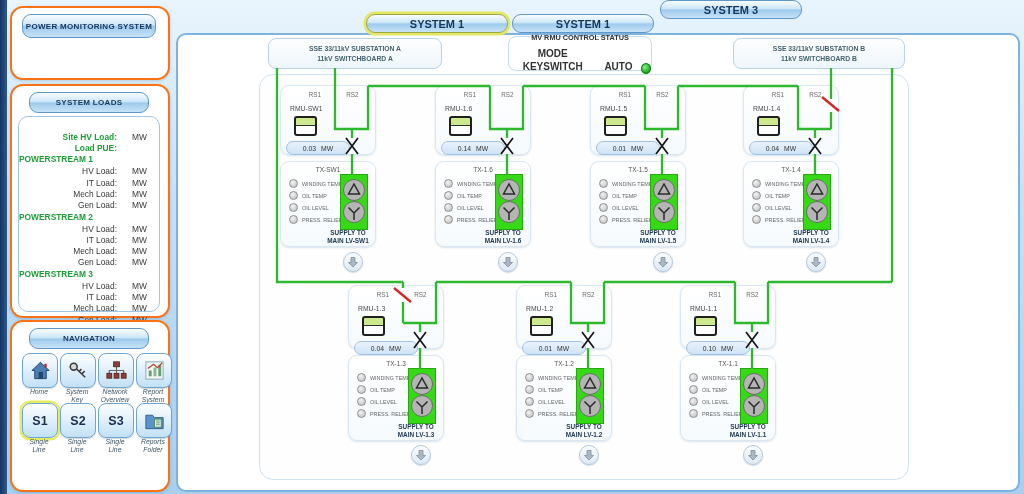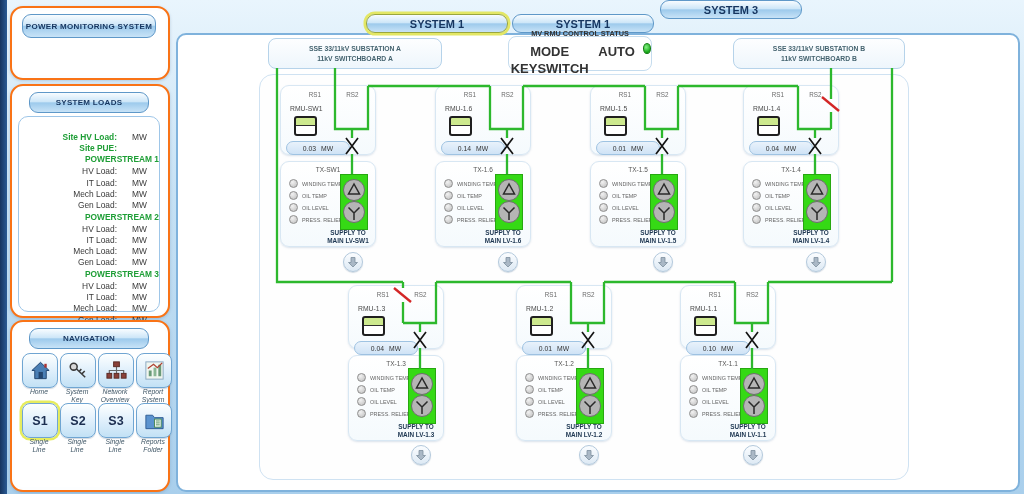--- a/index.html
+++ b/index.html
@@ -53,50 +53,50 @@
   .arrow-btn{position:absolute;width:18px;height:18px;border-radius:50%;border:1px solid #b3c9dc;
     background:linear-gradient(180deg,#fbfdff,#dde9f4);display:flex;align-items:center;justify-content:center;
     box-shadow:0 1px 1px rgba(100,130,160,.3);cursor:pointer;}
   .wires{position:absolute;left:0;top:0;width:1024px;height:494px;pointer-events:none;}
   .load-box{position:absolute;left:6px;top:30px;width:142px;height:196px;border:1.5px solid #9ec6e8;border-radius:10px;
     background:#fff;padding-top:14px;box-sizing:border-box;}
   .load-row{display:flex;height:11.2px;align-items:center;font-size:8.4px;color:#3a3a3a;}
   .load-row .ll{flex:0 0 98px;text-align:right;}
   .load-row .lu{flex:1;text-align:right;padding-right:12px;}
   .load-row.green .ll{color:#1e9e36;font-weight:bold;}
-  .stream-title{height:12.5px;text-align:right;font-size:8.4px;font-weight:bold;color:#1e9e36;line-height:12.5px;}
+  .stream-title{height:12.5px;text-align:left;font-size:8.4px;font-weight:bold;color:#1e9e36;line-height:12.5px;}
   .nav-btn{position:absolute;width:34px;height:33px;border-radius:8px;border:1.5px solid #6fa5d2;cursor:pointer;
     background:linear-gradient(180deg,#fdffff,#ddeefb 55%,#c2e1f5);display:flex;align-items:center;justify-content:center;
     box-shadow:0 1px 1px rgba(90,120,150,.3);}
   .nav-btn.active{box-shadow:0 0 0 2.5px #e6ec5f;}
   .nav-btn .s-label{font-size:12.5px;font-weight:bold;color:#1c2e50;}
   .nav-label{position:absolute;width:44px;text-align:center;font-style:italic;font-size:6.8px;color:#3f5666;line-height:1.25;}
   .led{width:9px;height:9px;border-radius:50%;border:1px solid #0c7a0c;display:inline-block;
     background:radial-gradient(circle at 35% 35%,#85f285,#14a514 75%);}
   .ctl-line1{font-size:7.3px;font-weight:bold;color:#333;}
-  .ctl-line2{font-size:13px;font-weight:bold;color:#333;display:flex;align-items:flex-start;gap:8px;margin-top:4px;}
+  .ctl-line2{font-size:10px;font-weight:bold;color:#333;display:flex;align-items:flex-end;gap:8px;margin-top:4px;}
 </style>
 </head>
 <body>
 
 <div class="navy-strip"></div>
 
 <div class="panel" style="left:10px;top:6px;width:156px;height:70px;">
   <div class="glossy pill-header" style="left:10px;top:6px;width:132px;height:22px;">POWER MONITORING SYSTEM</div>
 </div>
 
 <div class="panel" style="left:10px;top:84px;width:156px;height:230px;">
   <div class="glossy pill-header" style="left:17px;top:6px;width:118px;height:19px;">SYSTEM LOADS</div>
   <div class="load-box" id="load-box">
       <div class="load-row green">
         <span class="ll">Site HV Load:</span>
         <span class="lu">MW</span>
       </div>
       <div class="load-row green">
-        <span class="ll">Site PUE:</span>
+        <span class="ll">Load PUE:</span>
         <span class="lu"></span>
       </div>
       <div class="stream-title">POWERSTREAM 1</div>
       <div class="load-row">
         <span class="ll">HV Load:</span>
         <span class="lu">MW</span>
       </div>
       <div class="load-row">
         <span class="ll">IT Load:</span>
         <span class="lu">MW</span>

